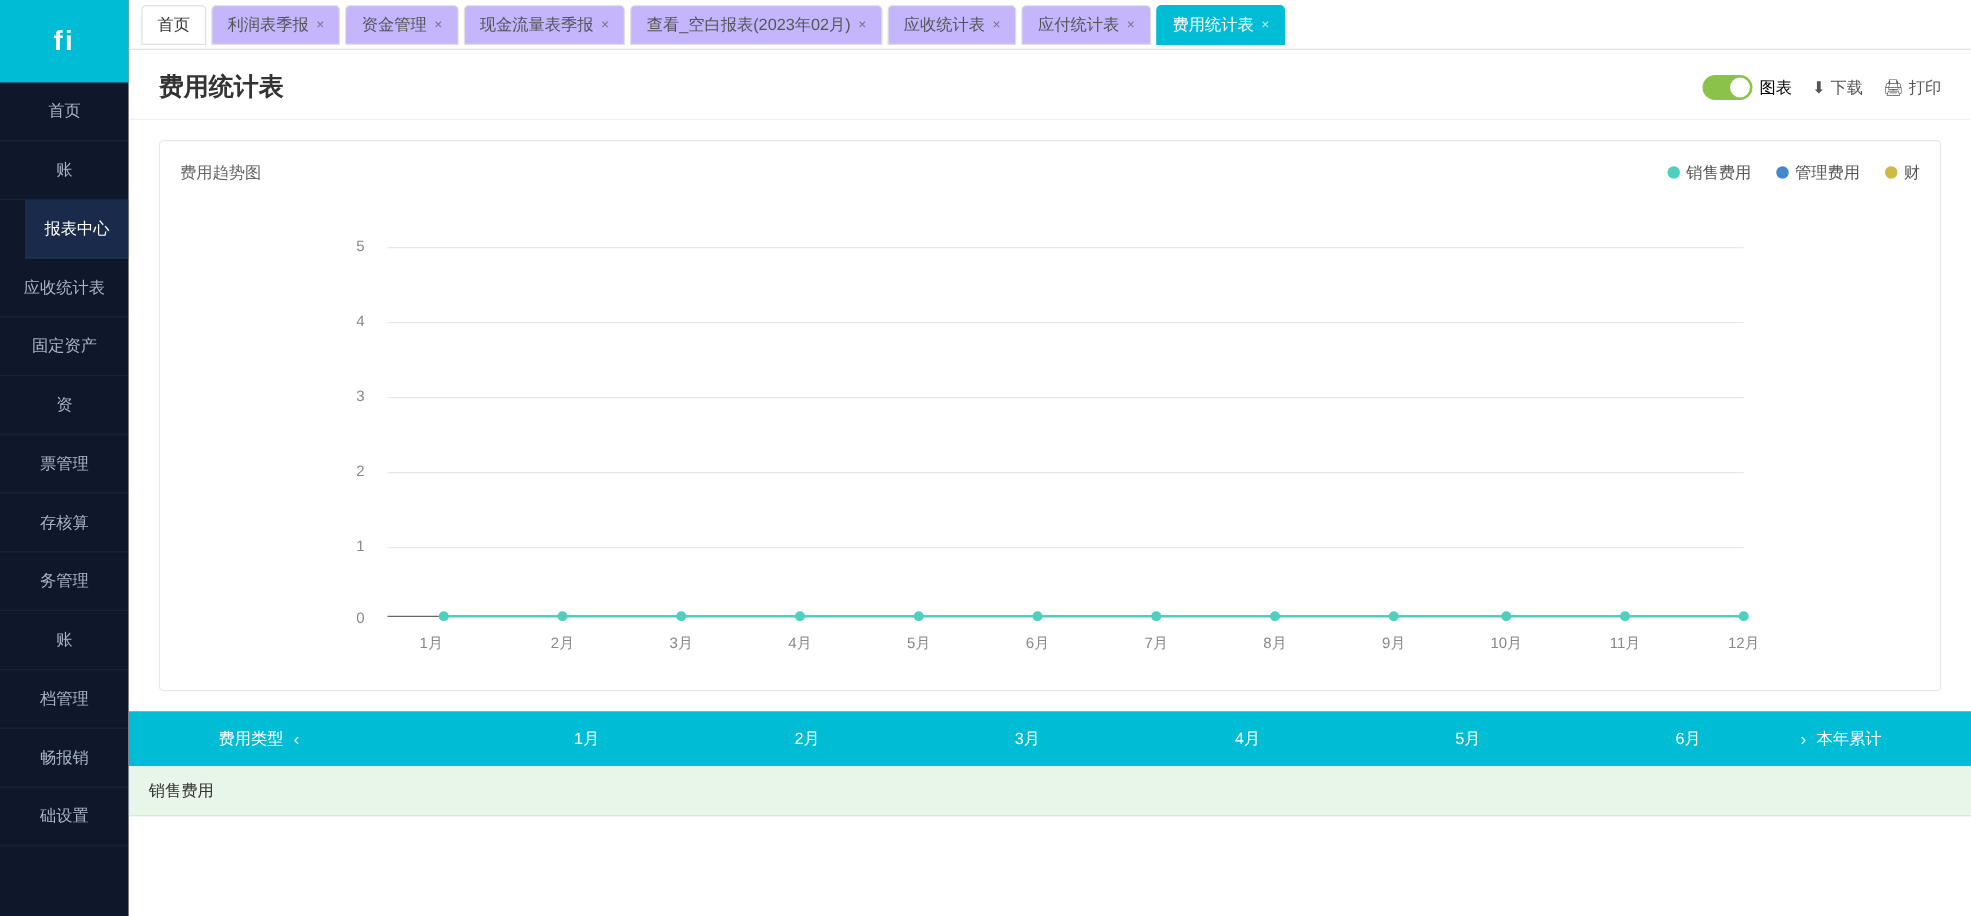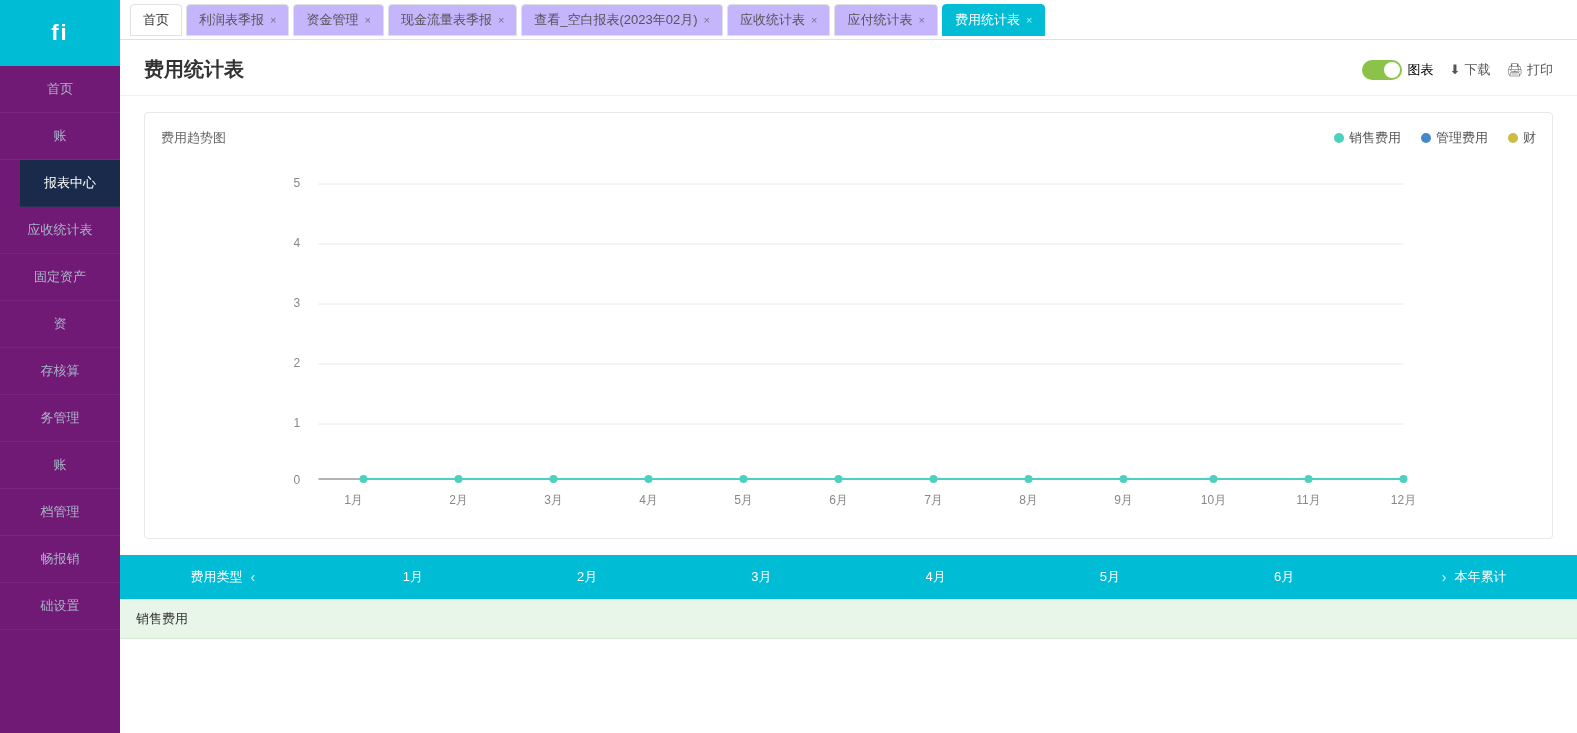--- a/index.html
+++ b/index.html
@@ -1,21 +1,21 @@
 <!DOCTYPE html>
 <html><head>
   <meta charset="utf-8">
   <style>
     * { box-sizing: border-box; margin: 0; padding: 0; }
     body { font-family: 'Microsoft YaHei', Arial, sans-serif; font-size: 13px; background: #f0f2f5; display: flex; height: 733px; overflow: hidden; }
 
     
     .sidebar {
-      width: 120px;
-      background: #701a75;
+      width: 103px;
+      background: #0f172a;
       color: #cdd6e8;
       display: flex;
       flex-direction: column;
       flex-shrink: 0;
       height: 100%;
       overflow: hidden;
     }
     .sidebar-logo {
       background: #00bcd4;
       height: 66px;
@@ -151,21 +151,21 @@
       background: #fff;
       border: 1px solid #e8e8e8;
       border-radius: 4px;
       padding: 16px;
       flex-shrink: 0;
     }
     .chart-header {
       display: flex;
       justify-content: space-between;
       align-items: center;
-      margin-bottom: 2px;
+      margin-bottom: 16px;
     }
     .chart-title {
       font-size: 13px;
       color: #666;
     }
     .chart-legend {
       display: flex;
       gap: 20px;
       font-size: 13px;
       color: #555;
@@ -194,21 +194,21 @@
     .table-header-row {
       display: flex;
       background: #00bcd4;
       color: white;
       font-size: 13px;
       height: 44px;
       align-items: center;
     }
     .th-cell {
       flex: 1;
-      text-align: center;
+      text-align: right;
       padding: 0 8px;
       position: relative;
     }
     .th-cell.type-col {
       flex: 1.2;
       display: flex;
       align-items: center;
       justify-content: center;
       gap: 8px;
     }
@@ -252,20 +252,21 @@
 <body>
 
 <div class="sidebar">
   <div class="sidebar-logo">fi</div>
   <div class="sidebar-item">首页</div>
   <div class="sidebar-item">账</div>
   <div class="sidebar-item active">报表中心</div>
   <div class="sidebar-item">应收统计表</div>
   <div class="sidebar-item">固定资产</div>
   <div class="sidebar-item">资</div>
+  <div class="sidebar-item">票管理</div>
   <div class="sidebar-item">存核算</div>
   <div class="sidebar-item">务管理</div>
   <div class="sidebar-item">账</div>
   <div class="sidebar-item">档管理</div>
   <div class="sidebar-item">畅报销</div>
   <div class="sidebar-item">础设置</div>
 </div>
 
 <div class="main">
 

